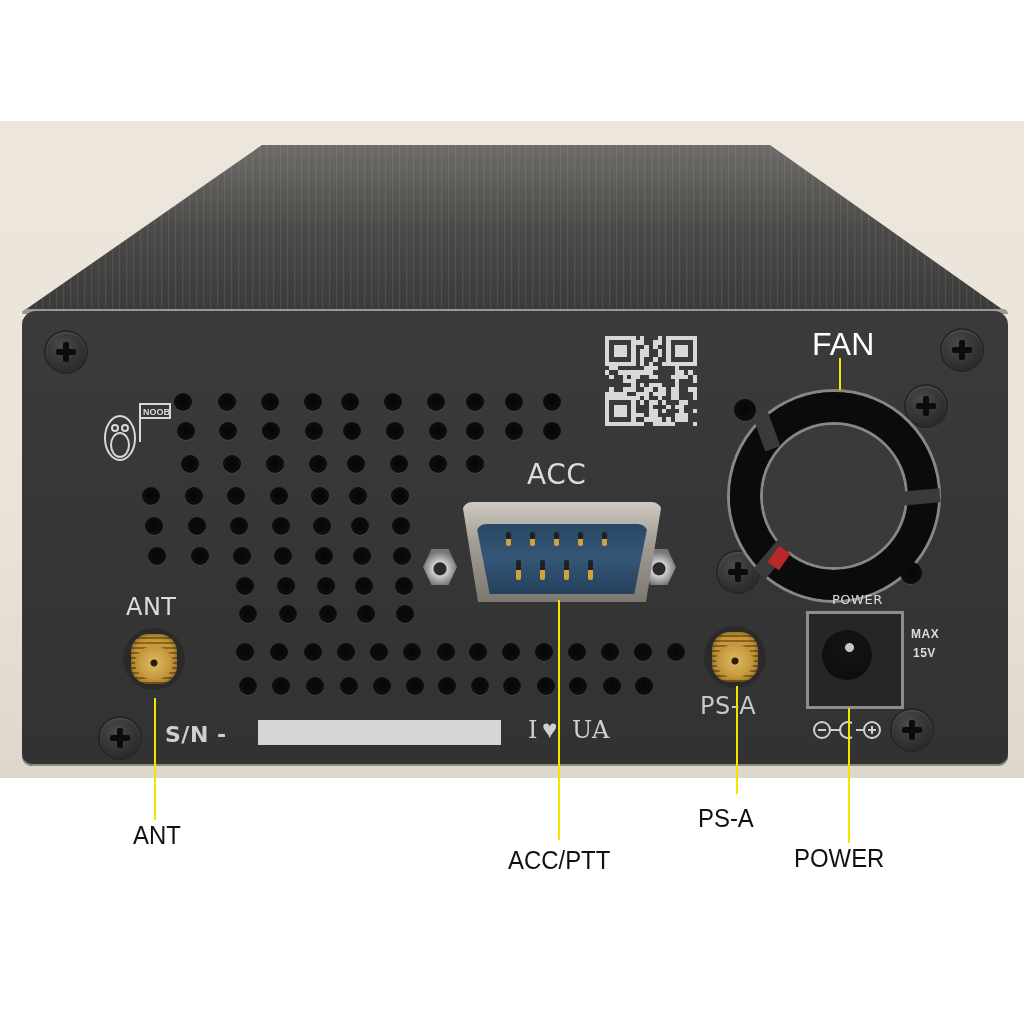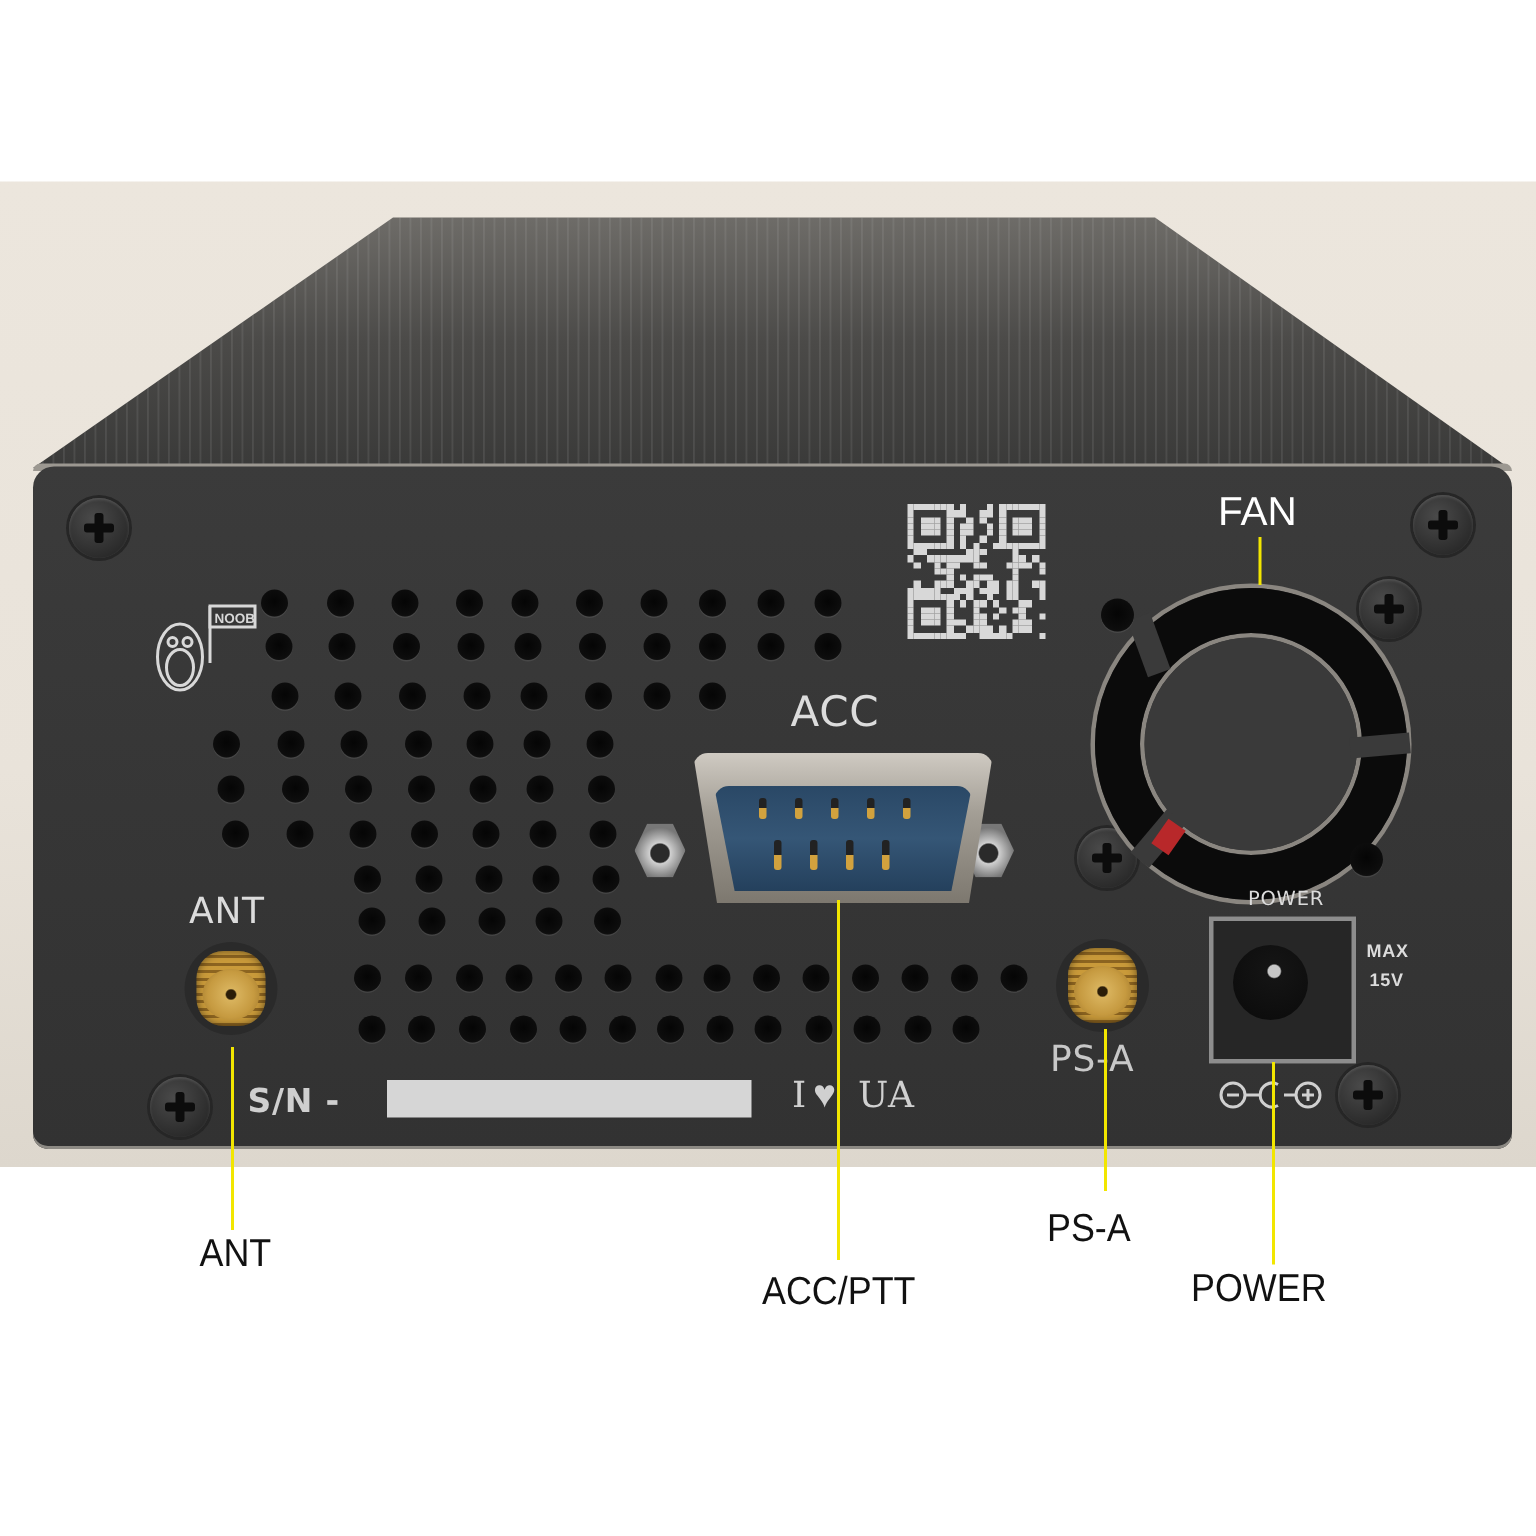--- a/index.html
+++ b/index.html
@@ -110,21 +110,21 @@
       background: #d6d6d6;
     }
 
     .callout-line {
       position: absolute; width: 2px; background: #f2e600;
     }
     .callout-label {
       position: absolute; color: #111111; font-size: 26px; font-family: "Liberation Sans", sans-serif;
       transform: scaleX(0.92); transform-origin: left top;
     }
-    .fan-label { position: absolute; color: #ffffff; font-size: 27px; }
+    .fan-label { position: absolute; color: #ffffff; font-size: 32px; }
   </style>
 </head>
 <body>
 
 <div class="photo-bg"></div>
 
 <svg class="case-top" width="1024" height="1024" viewBox="0 0 1024 1024">
   <defs>
     <linearGradient id="lidg" x1="0" y1="0" x2="0" y2="1">
       <stop offset="0" stop-color="#6e6c68"></stop>

